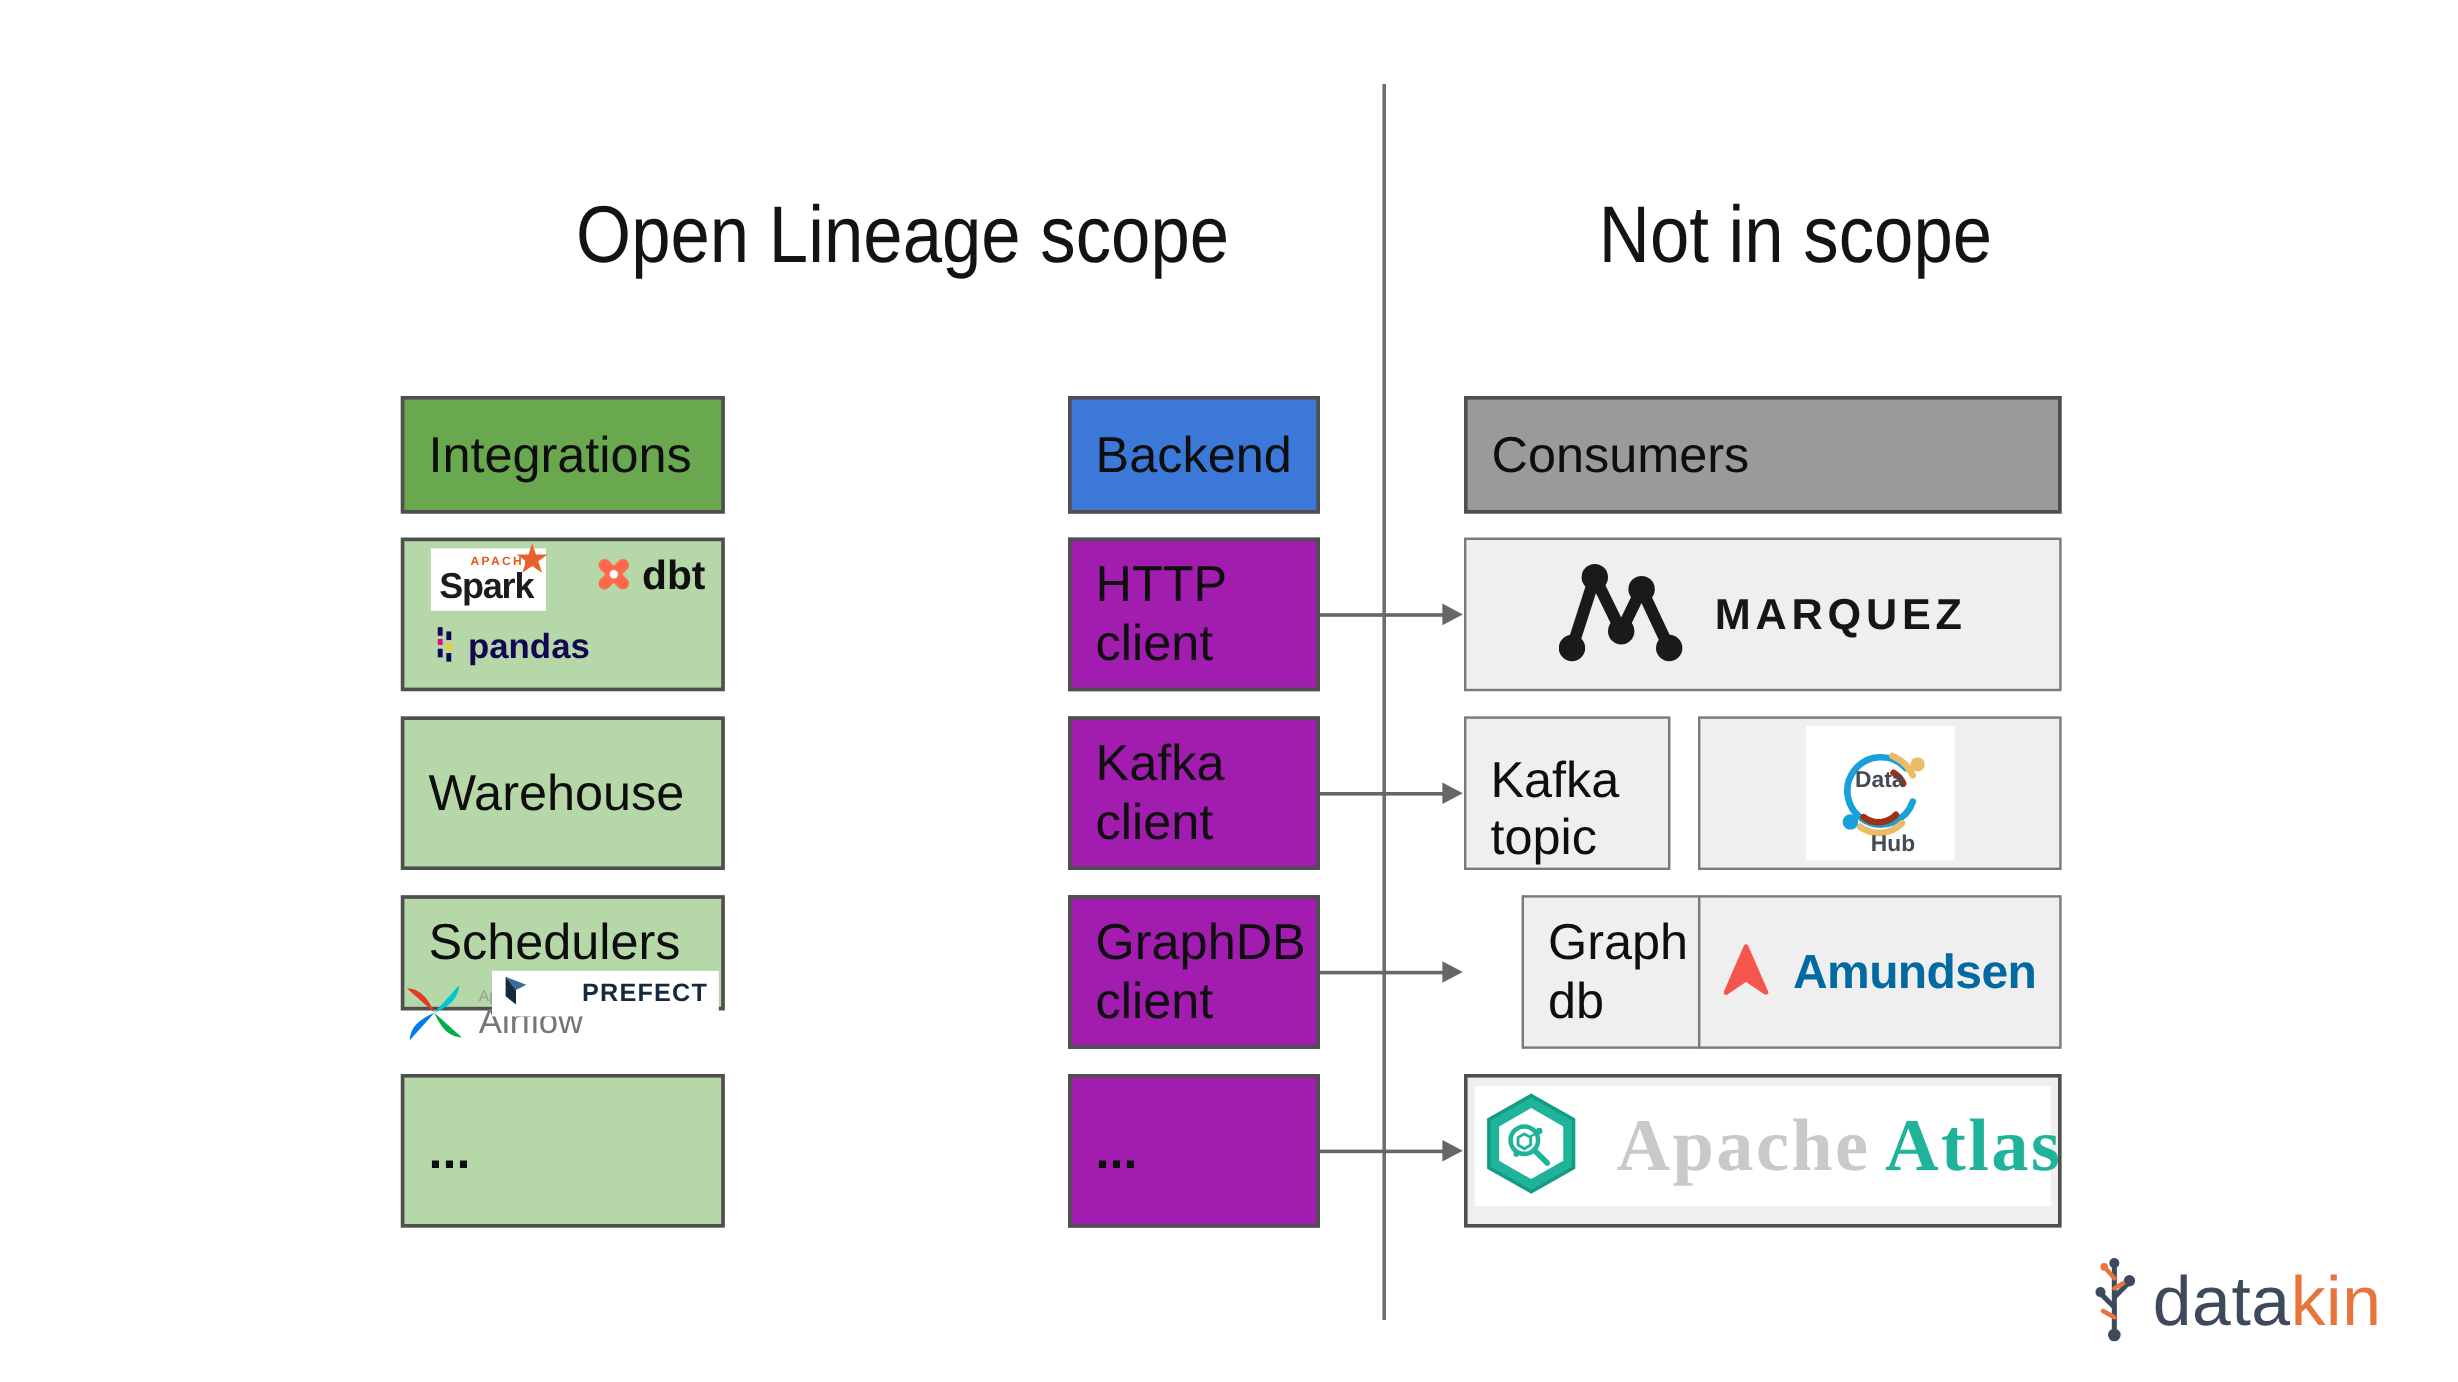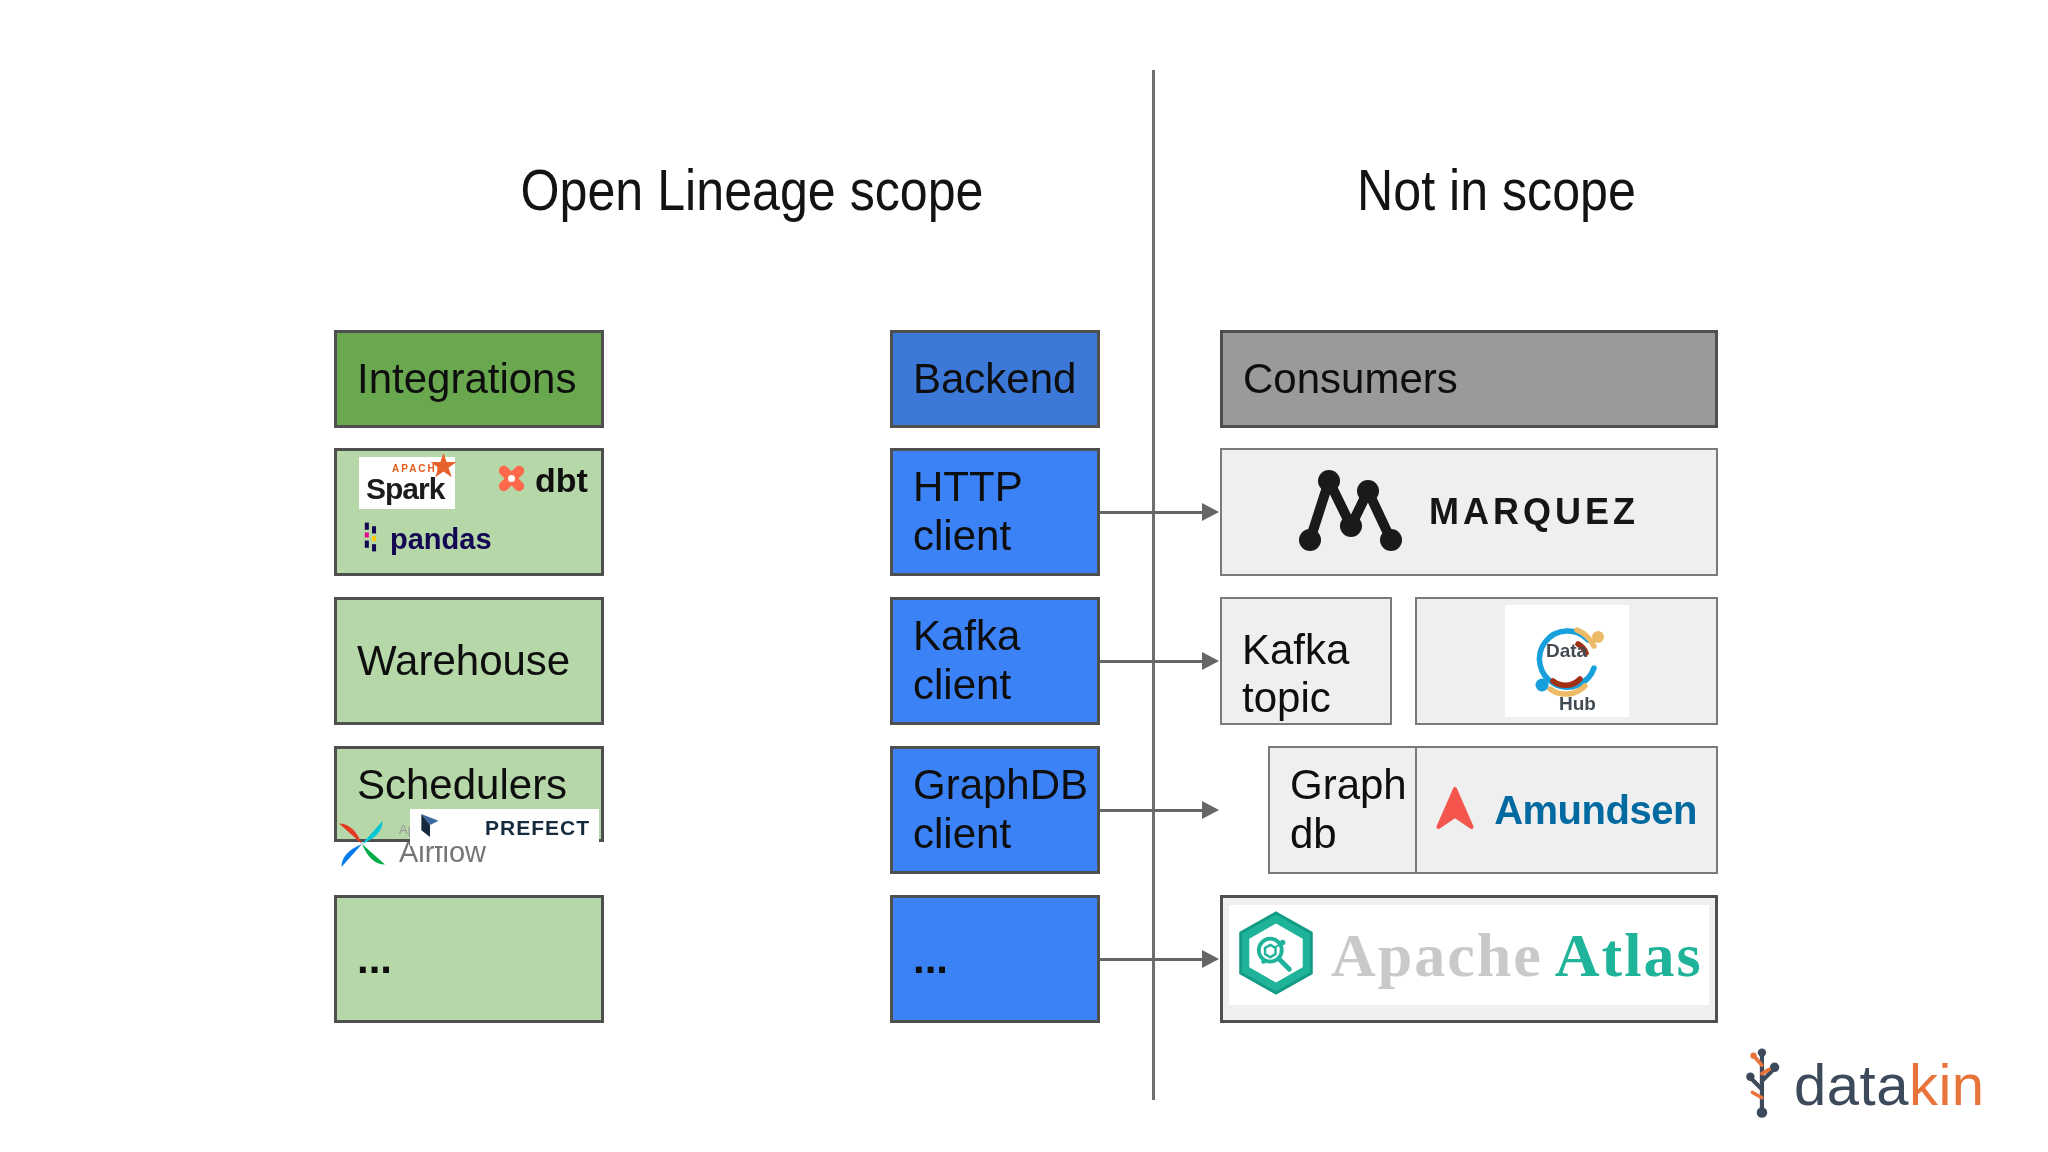--- a/index.html
+++ b/index.html
@@ -1,20 +1,20 @@
 <!DOCTYPE html>
 <html><head>
 <meta charset="utf-8">
 <style>
   html,body{margin:0;padding:0;background:#fff;}
   #canvas{position:relative;width:2048px;height:1152px;background:#ffffff;overflow:hidden;
           font-family:"Liberation Sans",sans-serif;color:#0e0e0e;}
 
   
-  .title{position:absolute;top:161px;font-size:57px;line-height:1.05;color:#131313;
+  .title{position:absolute;top:161px;font-size:67px;line-height:1.05;color:#131313;
          text-align:center;white-space:nowrap;}
   .title>span{display:inline-block;transform:scaleX(.88);}
   #title-left{left:352px;width:800px;}
   #title-right{left:1246px;width:500px;}
 
   
   .box{position:absolute;box-sizing:border-box;}
   .cbox{border:3px solid #4f4f4f;}
   .gbox{background:#efefef;border:2px solid #7a7a7a;}
   .hdr{display:flex;align-items:center;padding-left:20px;font-size:42px;}
@@ -26,21 +26,21 @@
   #warehouse{left:334px;top:597px;width:270px;height:128px;background:#b6d7a8;}
   #schedulers{left:334px;top:746px;width:270px;height:96px;background:#b6d7a8;}
   #more-green{left:334px;top:895px;width:270px;height:128px;background:#b6d7a8;font-weight:bold;}
 
   
   #standard{left:636px;top:448px;width:244px;height:575px;background:#a3c4c7;
             display:flex;align-items:center;padding:0 18px;font-size:42px;line-height:1.2;}
 
   
   #backend-hdr{left:890px;top:330px;width:210px;height:98px;background:#3c78d8;}
-  .client{left:890px;width:210px;height:128px;background:#3b82f6;}
+  .client{left:890px;width:210px;height:128px;background:#a21caf;}
   #client-http{top:448px;}
   #client-kafka{top:597px;}
   #client-graphdb{top:746px;}
   #client-more{top:895px;font-weight:bold;}
 
   
   #divider{position:absolute;left:1152px;top:70px;width:3px;height:1030px;background:#6f6f6f;}
   .arrow{position:absolute;left:1100px;width:103px;height:3px;background:#666;}
   .arrow::after{content:"";position:absolute;right:-16px;top:-8px;width:0;height:0;
                 border-left:17px solid #666;border-top:9.5px solid transparent;border-bottom:9.5px solid transparent;}
@@ -57,21 +57,21 @@
   .dh-logo svg{position:absolute;left:25px;top:19px;}
   .dh-text{position:absolute;left:0;right:0;top:36px;text-align:center;font-size:19px;font-weight:bold;
            color:#434b54;line-height:1.1;}
   .dh-text .l2{display:block;padding-left:22px;margin-top:32px;}
   #graph-db{left:1268px;top:746px;width:172px;height:128px;}
   #amundsen{left:1415px;top:746px;width:303px;height:128px;display:flex;align-items:center;
             justify-content:center;gap:20px;}
   .amundsen-word{font-size:40px;font-weight:bold;color:#0369a1;letter-spacing:-0.5px;}
   #atlas{left:1220px;top:895px;width:498px;height:128px;background:#efefef;border:3px solid #4f4f4f;}
   #atlas-inner{position:absolute;left:6px;top:7px;right:6px;height:100px;background:#fff;
-               display:flex;align-items:center;gap:16px;padding-left:8px;box-sizing:border-box;}
+               display:flex;align-items:center;gap:32px;padding-left:8px;box-sizing:border-box;}
   .atlas-word{font-family:"Liberation Serif",serif;font-weight:bold;font-size:62px;letter-spacing:2px;white-space:nowrap;}
   .atlas-apache{color:#c9c9c9;}
   .atlas-name{color:#1fb39a;margin-left:12px;}
 
   
   .spark-badge{position:absolute;left:22px;top:6px;width:96px;height:52px;background:#fff;}
   .spark-apache{position:absolute;left:33px;top:6px;font-size:10px;font-weight:bold;color:#e25a1c;letter-spacing:2px;}
   .spark-name{position:absolute;left:7px;top:15px;font-size:30px;font-weight:bold;color:#1c1c1c;letter-spacing:-1px;}
   .spark-star{position:absolute;right:-2px;top:-4px;}
   .dbt-group{position:absolute;left:158px;top:10px;display:flex;align-items:center;gap:7px;}

